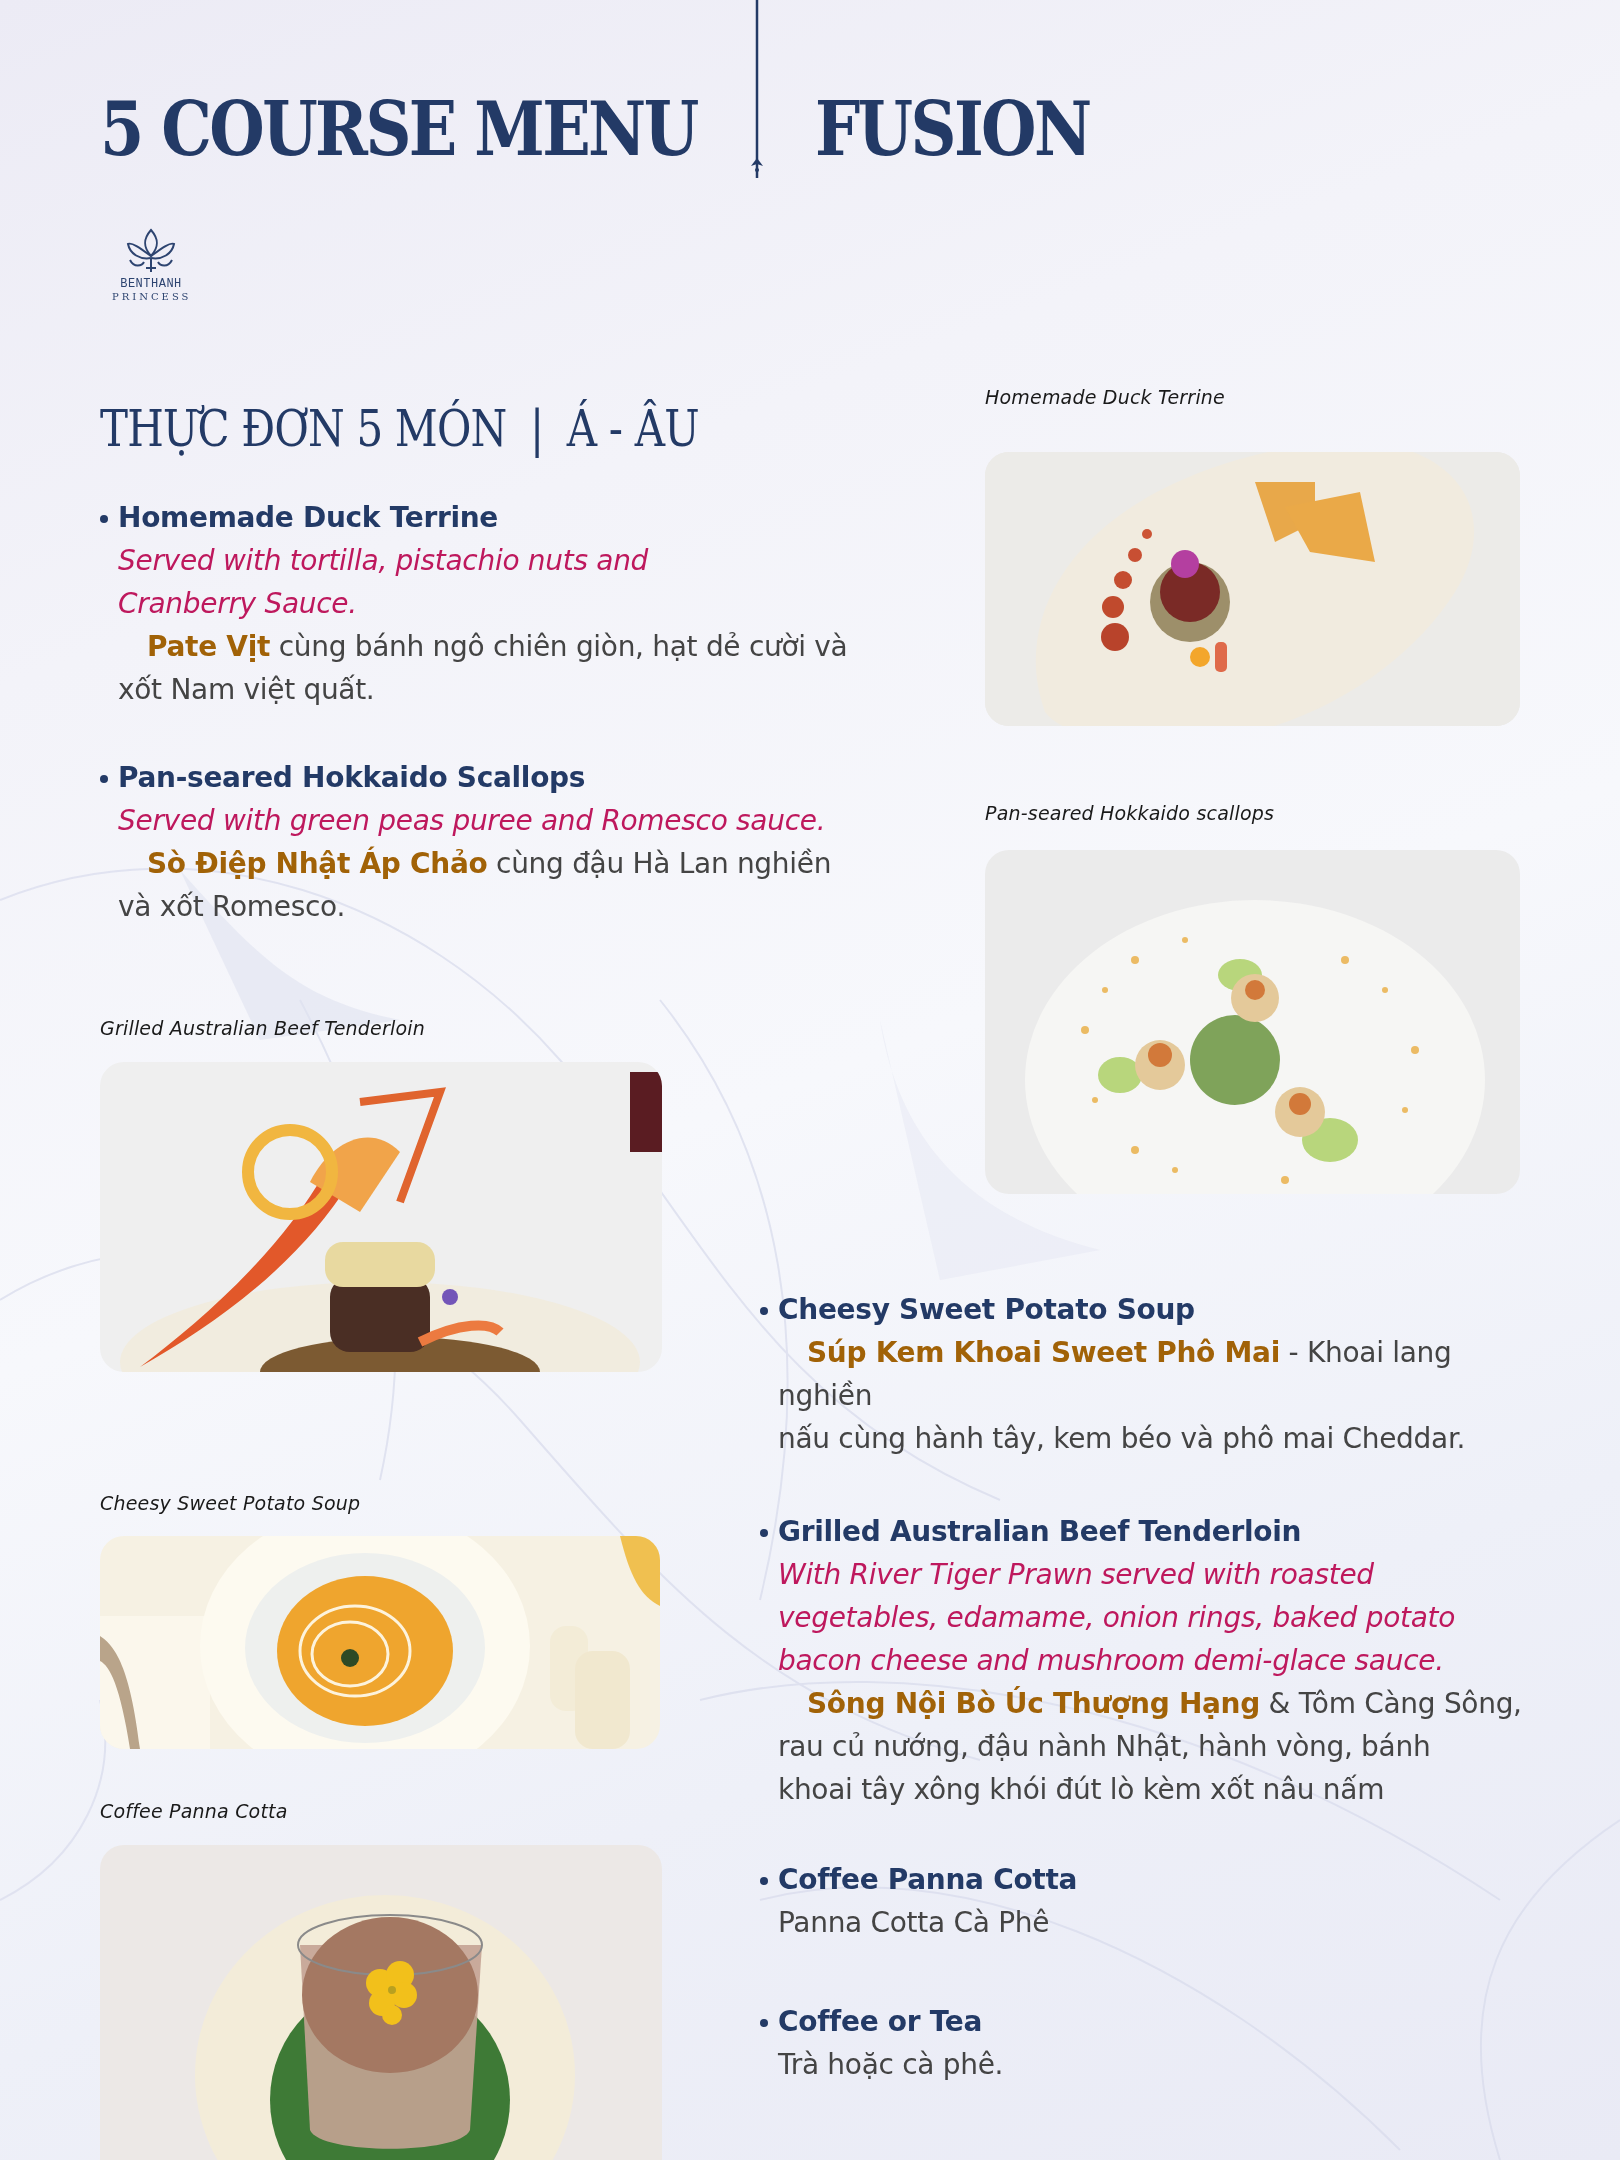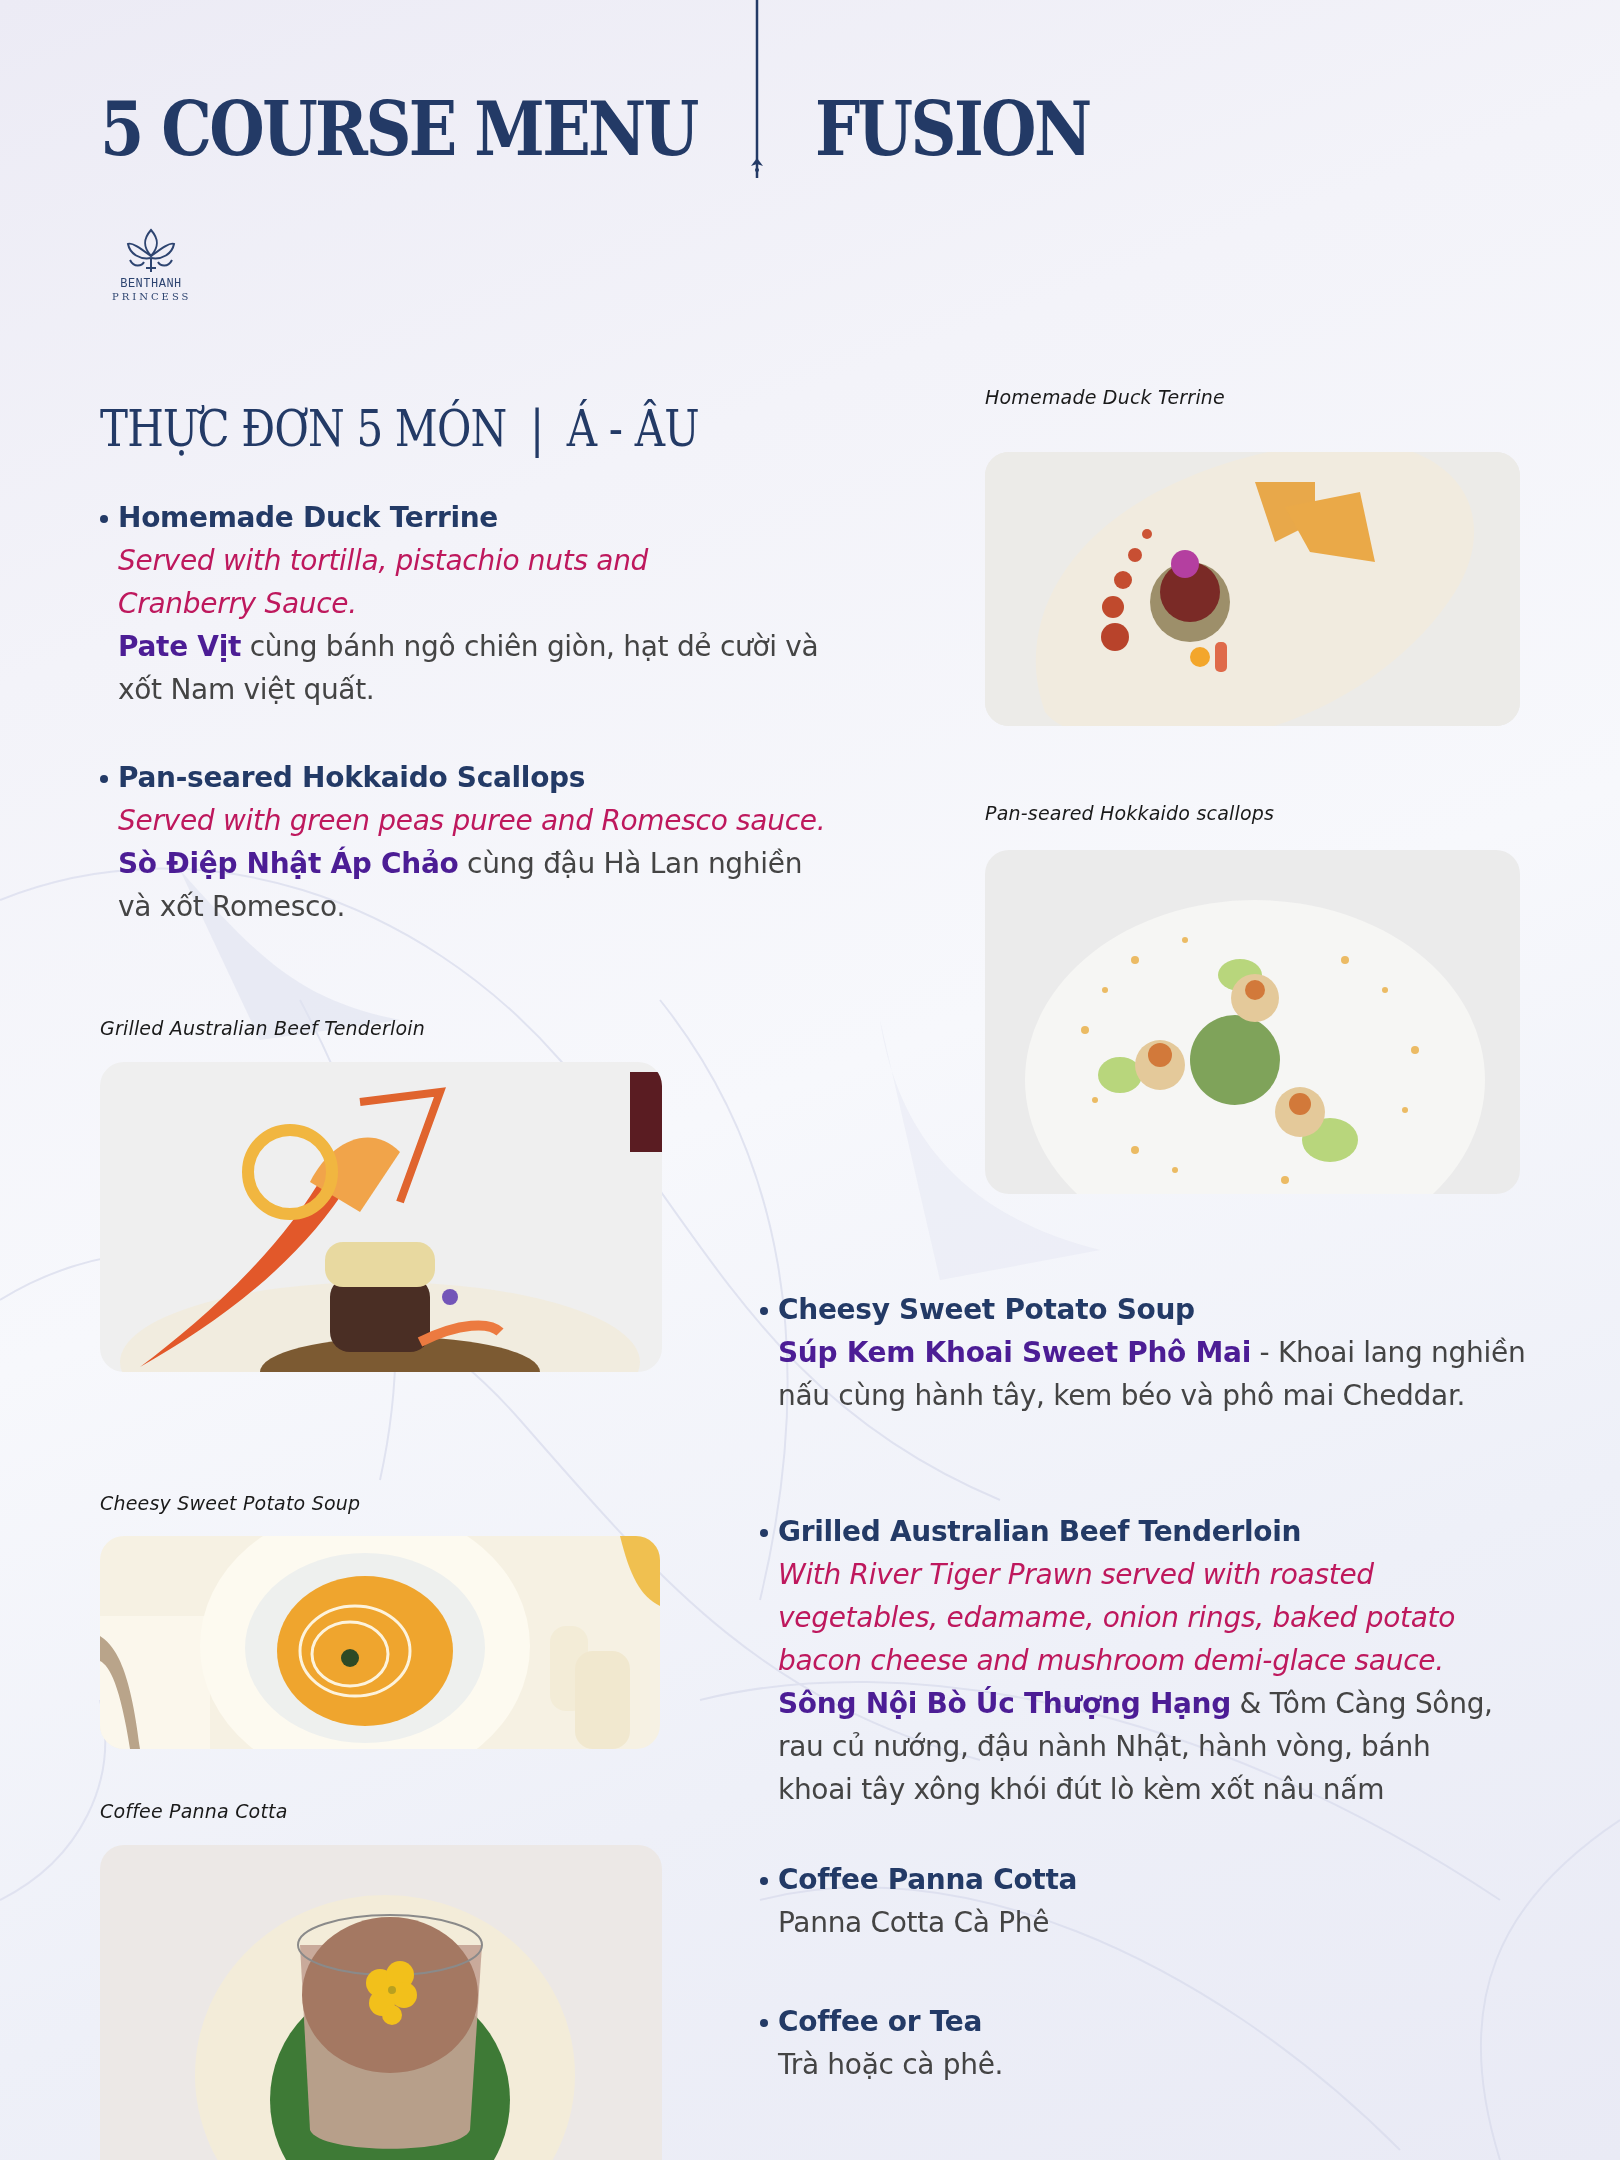--- a/index.html
+++ b/index.html
@@ -43,21 +43,21 @@
   .item-title {
     font-weight: bold; color: #233a66; position: relative; white-space: nowrap;
     font-size: 28px; letter-spacing: -0.3px;
   }
   .bullet {
     position: absolute; left: -18px; top: 19px;
     width: 8px; height: 8px; border-radius: 50%; background: #233a66;
   }
   .item-en { font-style: italic; color: #be185d; white-space: pre-line; letter-spacing: -0.3px; }
   .item-vi { color: #444; white-space: pre-line; letter-spacing: -0.3px; }
-  .item-vi b { color: #4c1d95; }
+  .item-vi b { color: #a16207; margin-left: 29px; }
 
   
   .caption {
     position: absolute; font-style: italic; font-size: 19px; color: #1a1a1a;
     white-space: nowrap; letter-spacing: 0.2px;
   }
   .photo { position: absolute; border-radius: 24px; overflow: hidden; }
   .photo svg { display: block; width: 100%; height: 100%; }
 </style>
 </head>

